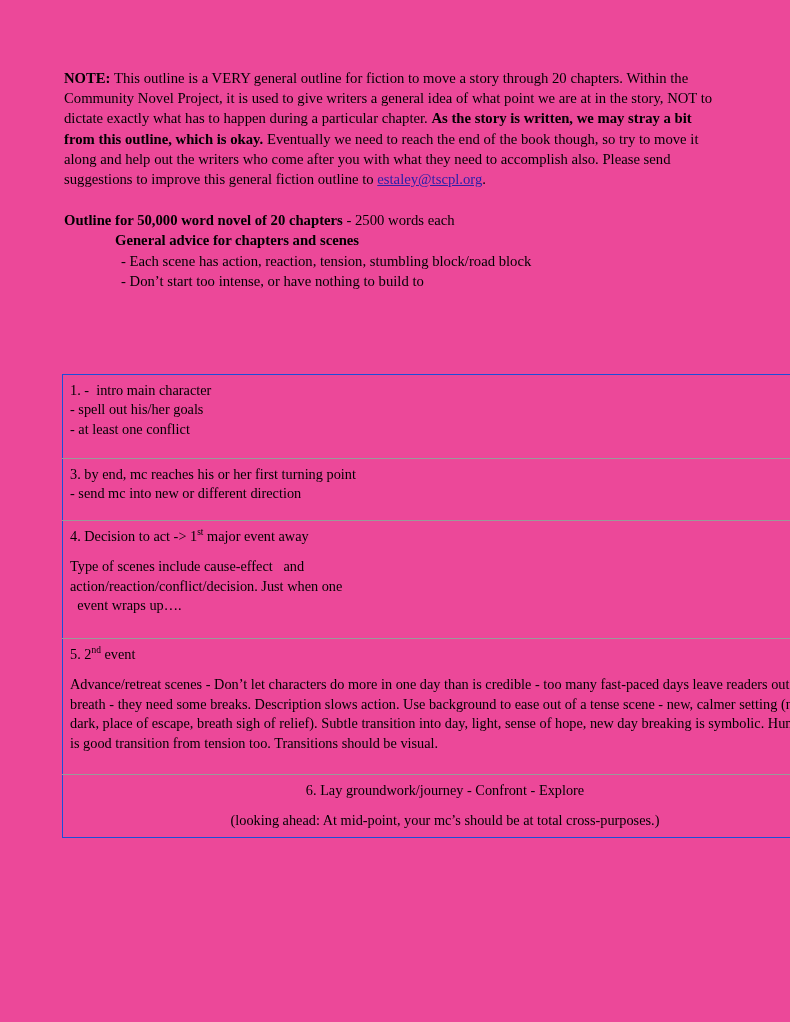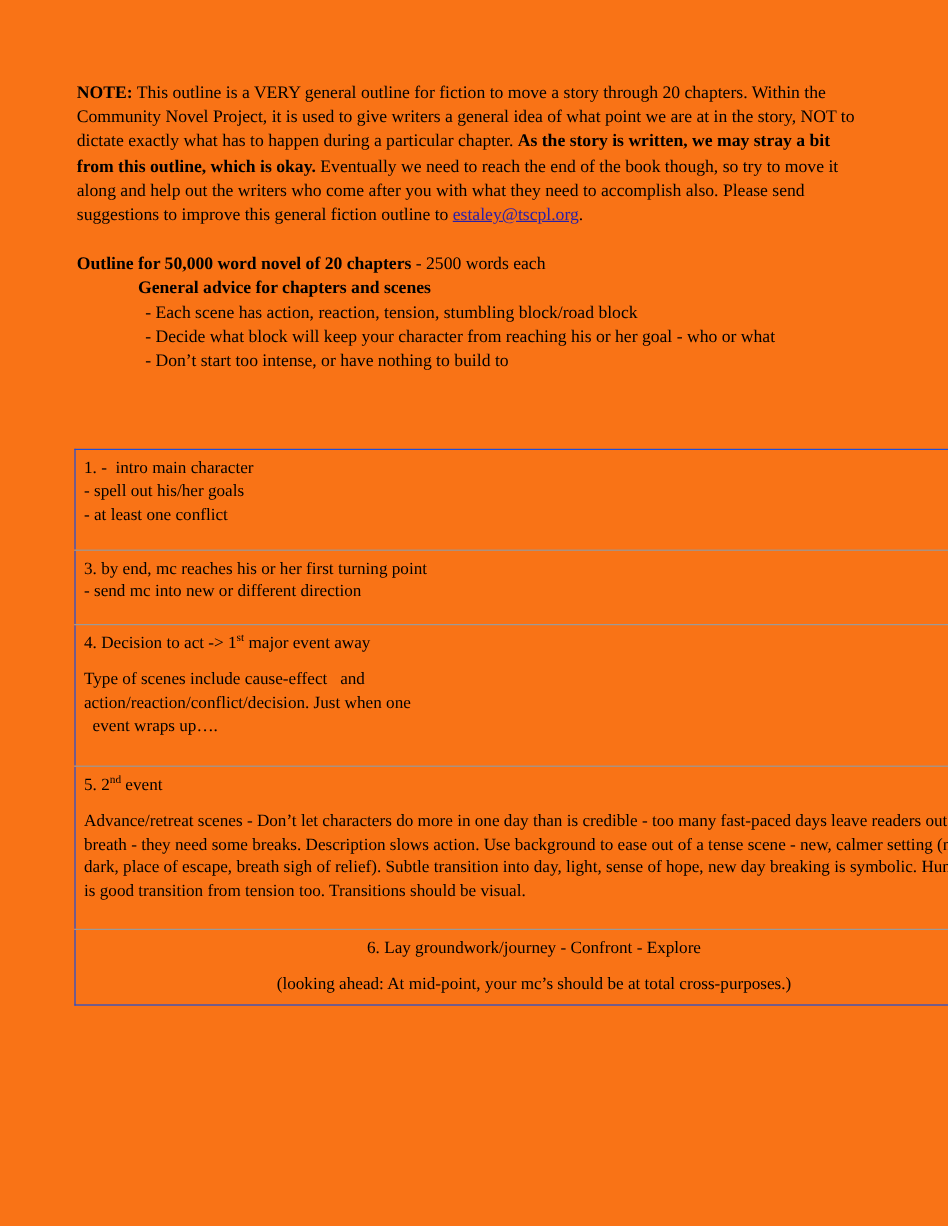--- a/index.html
+++ b/index.html
@@ -8,21 +8,21 @@
     background: #ffffff;
   }
   body {
     font-family: "Liberation Serif", "DejaVu Serif", serif;
     color: #000000;
   }
   .page {
     position: relative;
     width: 790px;
     height: 1022px;
-    background: #f97316;
+    background: #ec4899;
     overflow: hidden;
     box-sizing: border-box;
     padding-left: 28px;
   }
   .content {
     position: absolute;
     left: 64px;
     top: 68px;
     width: 662px;
   }
@@ -108,21 +108,20 @@
 
   <div class="content">
 
     <p class="note-para"><b>NOTE:</b><span> This outline is a VERY general outline for fiction to move a story through 20 chapters. Within the Community Novel Project, it is used to give writers a general idea of what point we are at in the story, NOT to dictate exactly what has to happen during a particular chapter. </span><b>As the story is written, we may stray a bit from this outline, which is okay.</b><span> Eventually we need to reach the end of the book though, so try to move it along and help out the writers who come after you with what they need to accomplish also. Please send suggestions to improve this general fiction outline to </span><a class="email-link" href="#">estaley@tscpl.org</a><span>.</span></p>
 
     <div class="outline-block">
       <p class="outline-title"><span class="strong">Outline for 50,000 word novel of 20 chapters</span><span> - 2500 words each</span></p>
       <p class="advice-heading">General advice for chapters and scenes</p>
       <ul class="advice-list">
         <li>- Each scene has action, reaction, tension, stumbling block/road block</li>
-        <li>- Decide what block will keep your character from reaching his or her goal - who or what</li>
         <li>- Don’t start too intense, or have nothing to build to</li>
       </ul>
     </div>
 
   </div>
 
   <table class="chapter-table">
     <tbody>
       <tr>
         <td class="r1">

